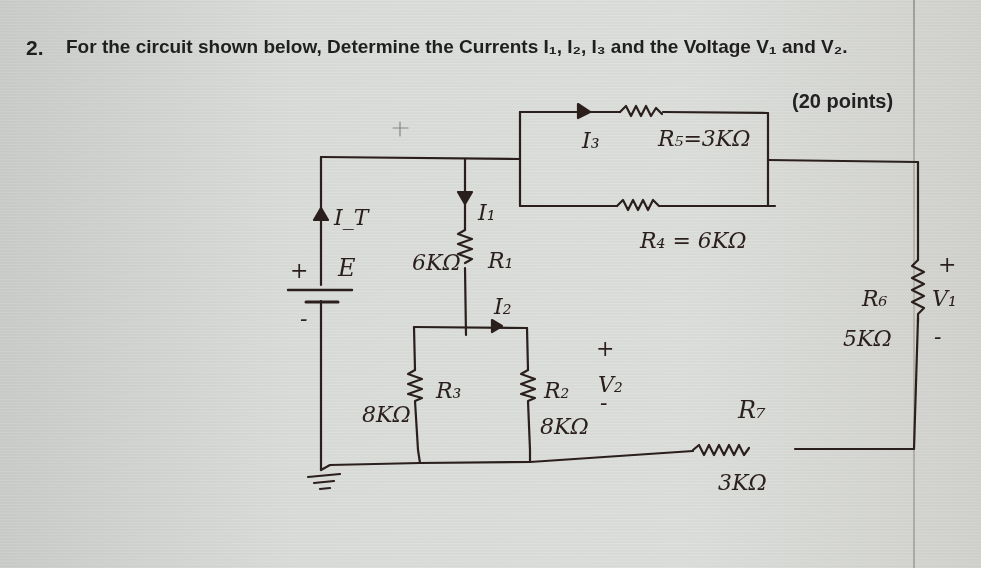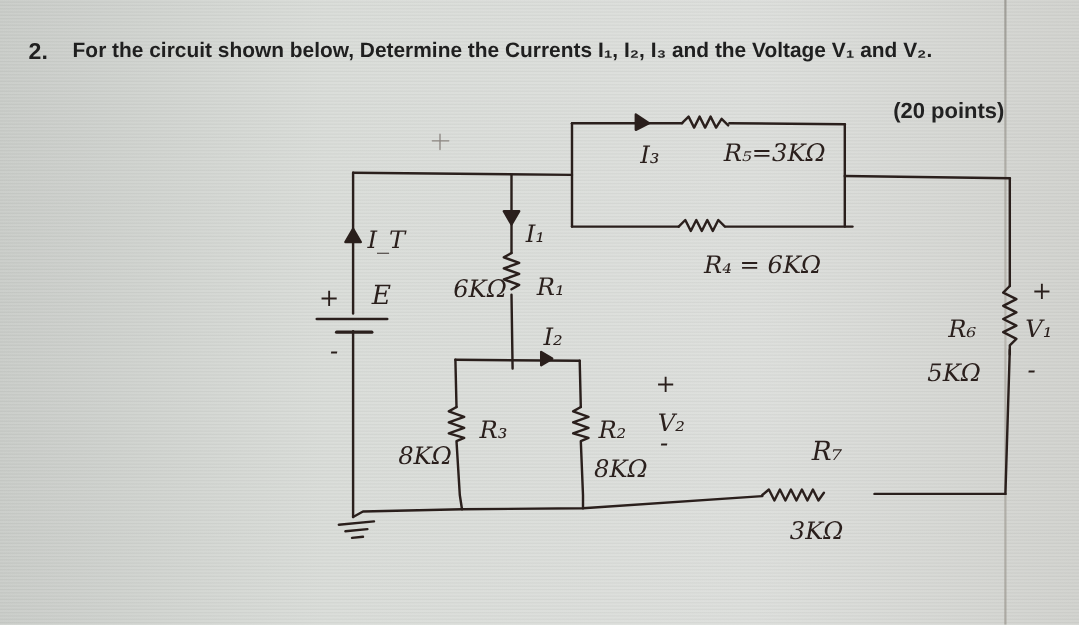--- a/index.html
+++ b/index.html
@@ -27,21 +27,21 @@
     }
     .q-line1 {
       position: absolute; left: 66px; top: 36px;
       font-weight: bold; font-size: 19px; color: #1f1f1f; white-space: nowrap;
     }
     .q-line2 {
       position: absolute; left: 66px; top: 72px;
       font-weight: bold; font-size: 20px; color: #1f1f1f; white-space: nowrap;
     }
     .points {
-      position: absolute; left: 812px; top: 90px;
+      position: absolute; left: 792px; top: 90px;
       font-weight: bold; font-size: 20px; color: #222; white-space: nowrap; text-align: center;
     }
     .circuit { position: absolute; left: 0; top: 0; }
     .hw { font-family: "DejaVu Serif", serif; font-style: italic; fill: #2a1f1c; }
   </style>
 </head>
 <body>
 
 <div class="page">
   <div class="screen-edge"></div>

